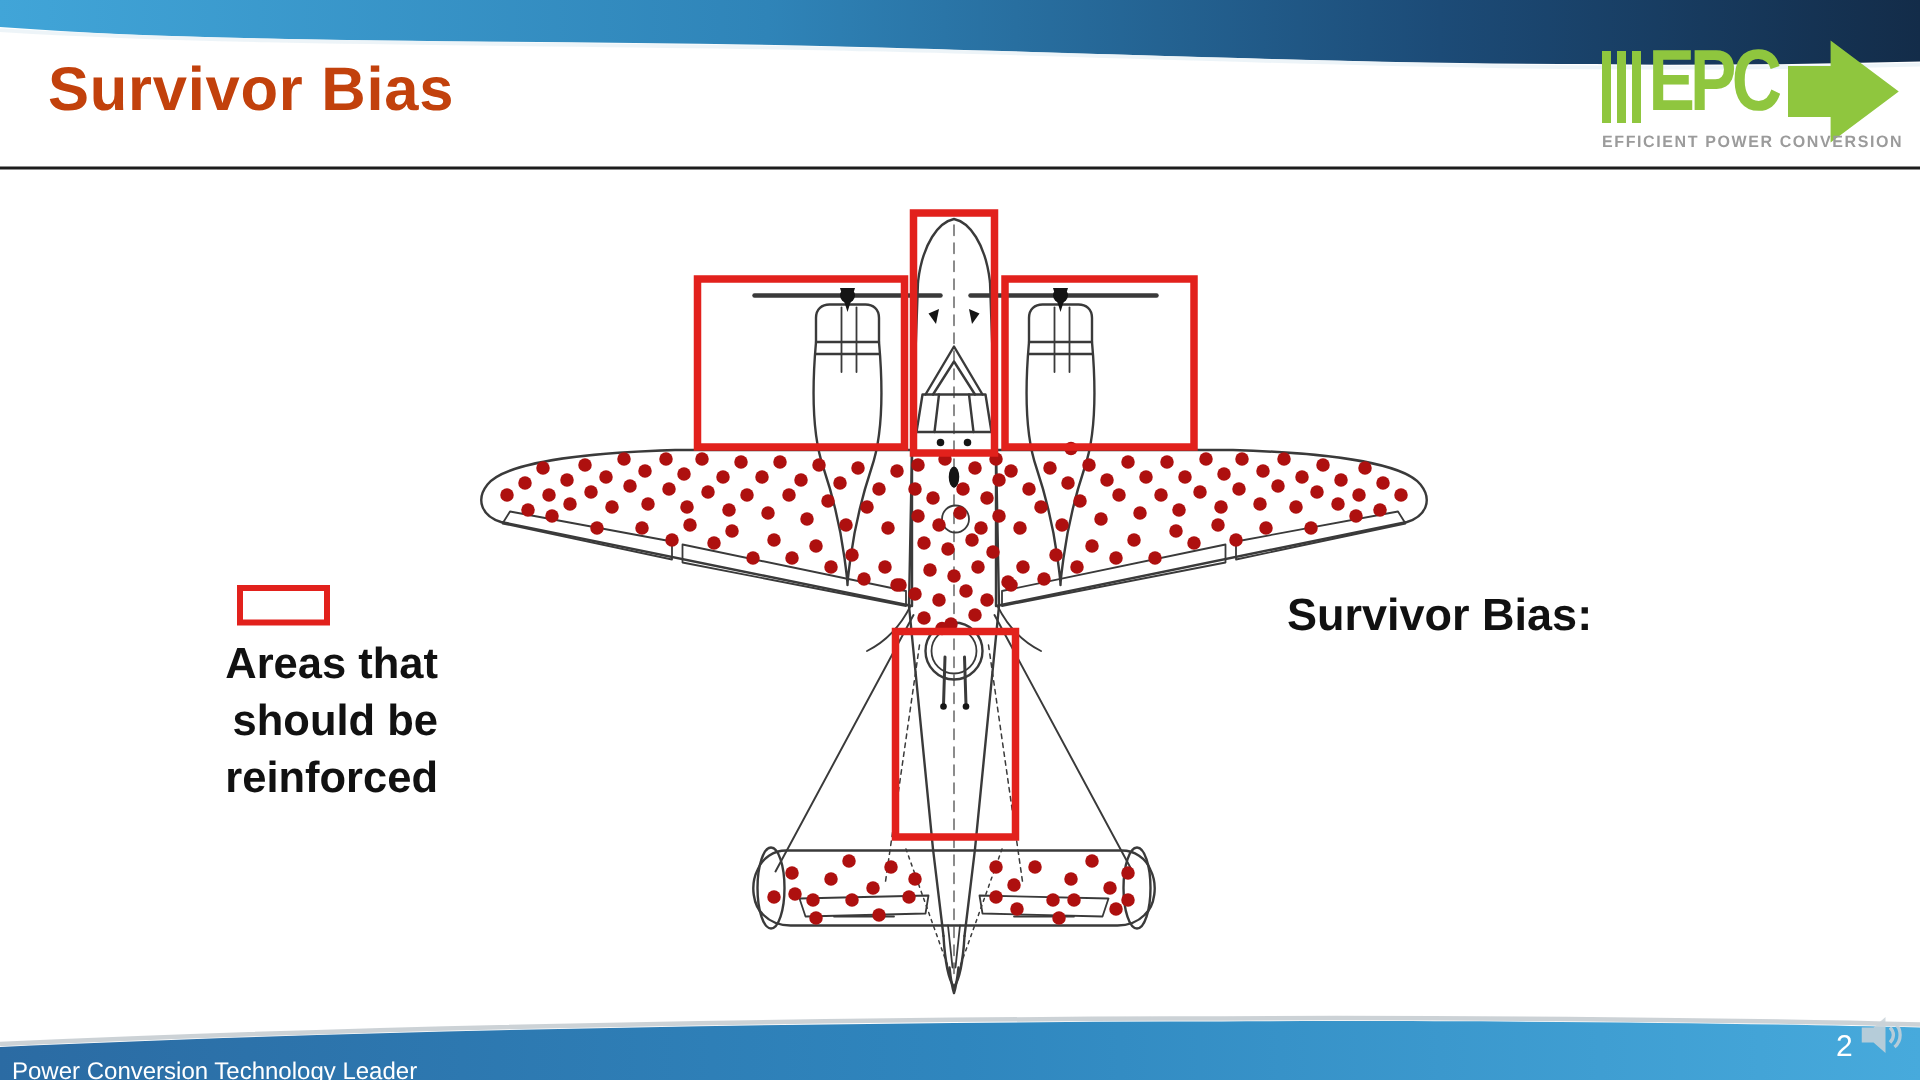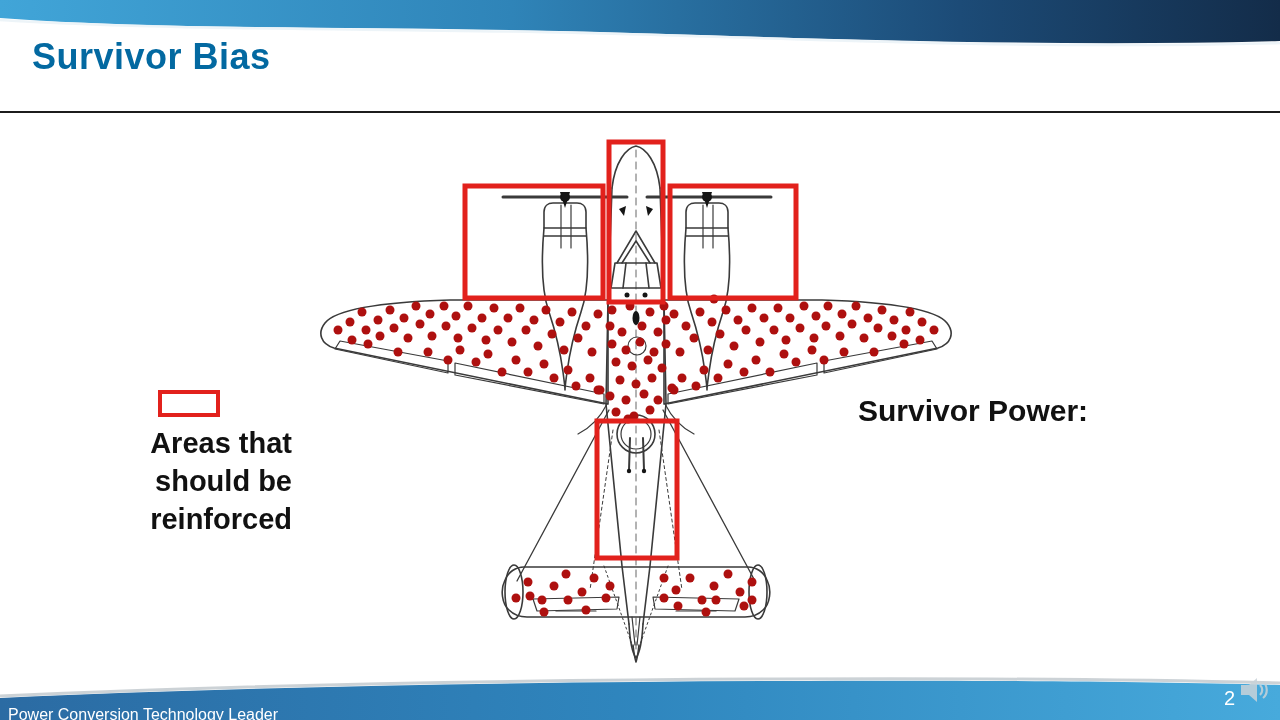--- a/index.html
+++ b/index.html
@@ -5,21 +5,21 @@
   html,body { margin:0; padding:0; background:#888; }
   .slide {
     position:relative; width:1280px; height:720px; margin:0 auto;
     background:#ffffff; overflow:hidden;
     font-family:"Liberation Sans", sans-serif; color:#111;
   }
   .abs { position:absolute; }
 
   
   .top-banner { left:0; top:0; width:1280px; height:52px; }
-  .page-title { left:32px; top:36px; font-size:36px; font-weight:bold; letter-spacing:.5px; color:#0369a1; }
+  .page-title { left:32px; top:36px; font-size:41px; font-weight:bold; letter-spacing:.5px; color:#c2410c; }
   .header-divider { left:0; top:111px; width:1280px; height:2px; background:#1c1c1c; }
 
   
   .epc-logo { left:1068px; top:26px; width:200px; height:80px; }
   .epc-row { display:flex; align-items:flex-start; height:62px; }
   .epc-bars { display:flex; gap:4px; margin-top:8px; }
   .epc-bar { width:6px; height:48px; }
   .epc-text { font-size:58px; font-weight:800; line-height:56px; letter-spacing:-4px;
               transform:scaleX(.8); transform-origin:left top; margin-left:5px; }
   .epc-arrow { margin-left:-14px; margin-top:-3px; }
@@ -61,20 +61,34 @@
         <stop offset="1" stop-color="#132C49"></stop>
       </linearGradient>
     </defs>
     <path d="M0,0 H1280 V41 C 1020,48 760,36 560,31 C 360,26 160,30 0,18 Z" fill="url(#topGrad)"></path>
     <path d="M0,20 C 180,31 380,28 580,33 C 800,38 1020,50 1280,43" fill="none" stroke="#EAF2F7" stroke-width="2.5" opacity="0.85"></path>
   </svg>
 
   <div class="abs page-title">Survivor Bias</div>
   <div class="abs header-divider"></div>
 
+  <div class="abs epc-logo">
+    <div class="epc-row">
+      <div class="epc-bars">
+        <div class="epc-bar" style="background: rgb(143, 198, 62);"></div>
+          <div class="epc-bar" style="background: rgb(143, 198, 62);"></div>
+          <div class="epc-bar" style="background: rgb(143, 198, 62);"></div>
+      </div>
+      <div class="epc-text" style="color: rgb(143, 198, 62);">EPC</div>
+      <svg class="epc-arrow" width="80" height="76" viewBox="0 0 80 76">
+        <polygon class="logo-green-fill" points="0,20 30,20 30,2 78,38 30,74 30,56 0,56" fill="#8FC63E"></polygon>
+      </svg>
+    </div>
+    <div class="epc-tagline" style="color: rgb(155, 155, 155);">EFFICIENT POWER CONVERSION</div>
+  </div>
 
   <svg class="abs aircraft-svg" viewBox="280 120 700 550">
     <g fill="none" stroke="#3a3a3a" stroke-width="1.6" stroke-linejoin="round" stroke-linecap="round">
 
       <line x1="636" y1="150" x2="636" y2="652" stroke-width="1" stroke-dasharray="7 5" stroke="#666"></line>
 
       <path d="M 612,188 C 615,162 626,148 636,146 C 646,148 657,162 660,188"></path>
       <path d="M 612,188 L 608,300 L 606,404 L 622,566 L 629,624"></path>
       <path d="M 660,188 L 664,300 L 666,404 L 650,566 L 643,624"></path>
       <path d="M 629,624 C 630,642 633,654 636,658 C 639,654 642,642 643,624"></path>
@@ -329,21 +343,21 @@
         <rect x="597" y="421" width="80" height="137" fill="none" stroke="#E2211C" stroke-width="5"></rect>
       </g>
   </svg>
 
   <div class="abs legend-swatch" style="border-color: rgb(226, 33, 28);"></div>
   <div class="abs legend-label">Areas that
 should be
 reinforced</div>
 
   <div class="abs definition">
-    <div class="definition-heading">Survivor Power:</div>
+    <div class="definition-heading">Survivor Bias:</div>
   </div>
 
   <svg class="abs bottom-banner" viewBox="0 0 1280 60">
     <defs>
       <linearGradient id="botGrad" x1="0" y1="0" x2="1" y2="0">
         <stop offset="0" stop-color="#2B6BA3"></stop>
         <stop offset="0.5" stop-color="#2F86BE"></stop>
         <stop offset="1" stop-color="#47AADC"></stop>
       </linearGradient>
     </defs>

